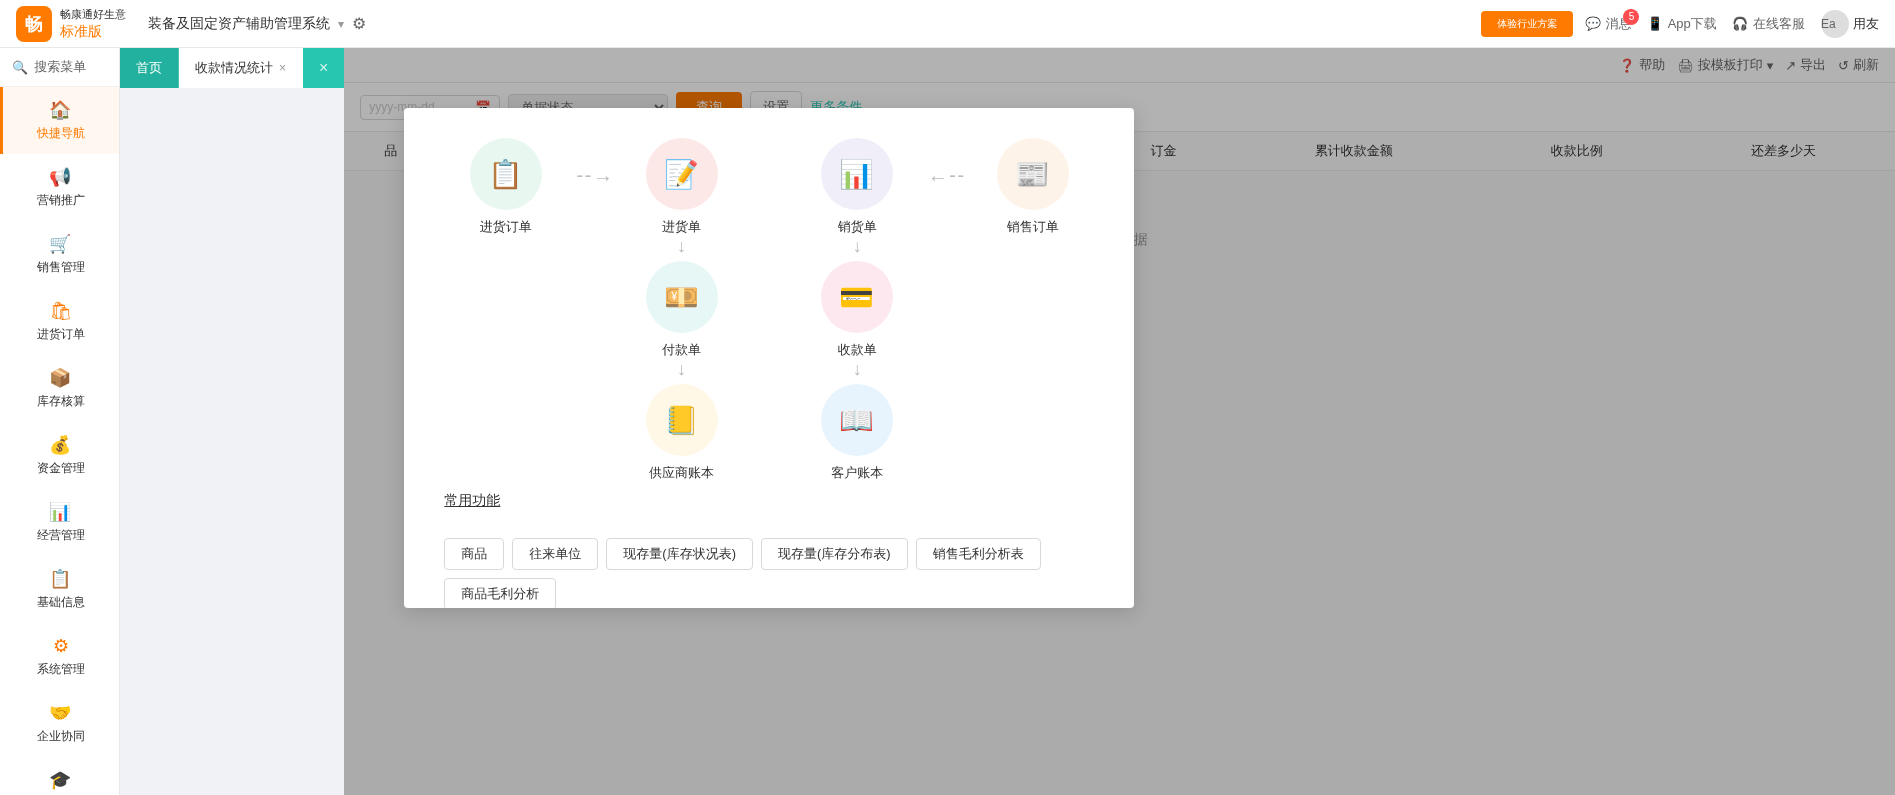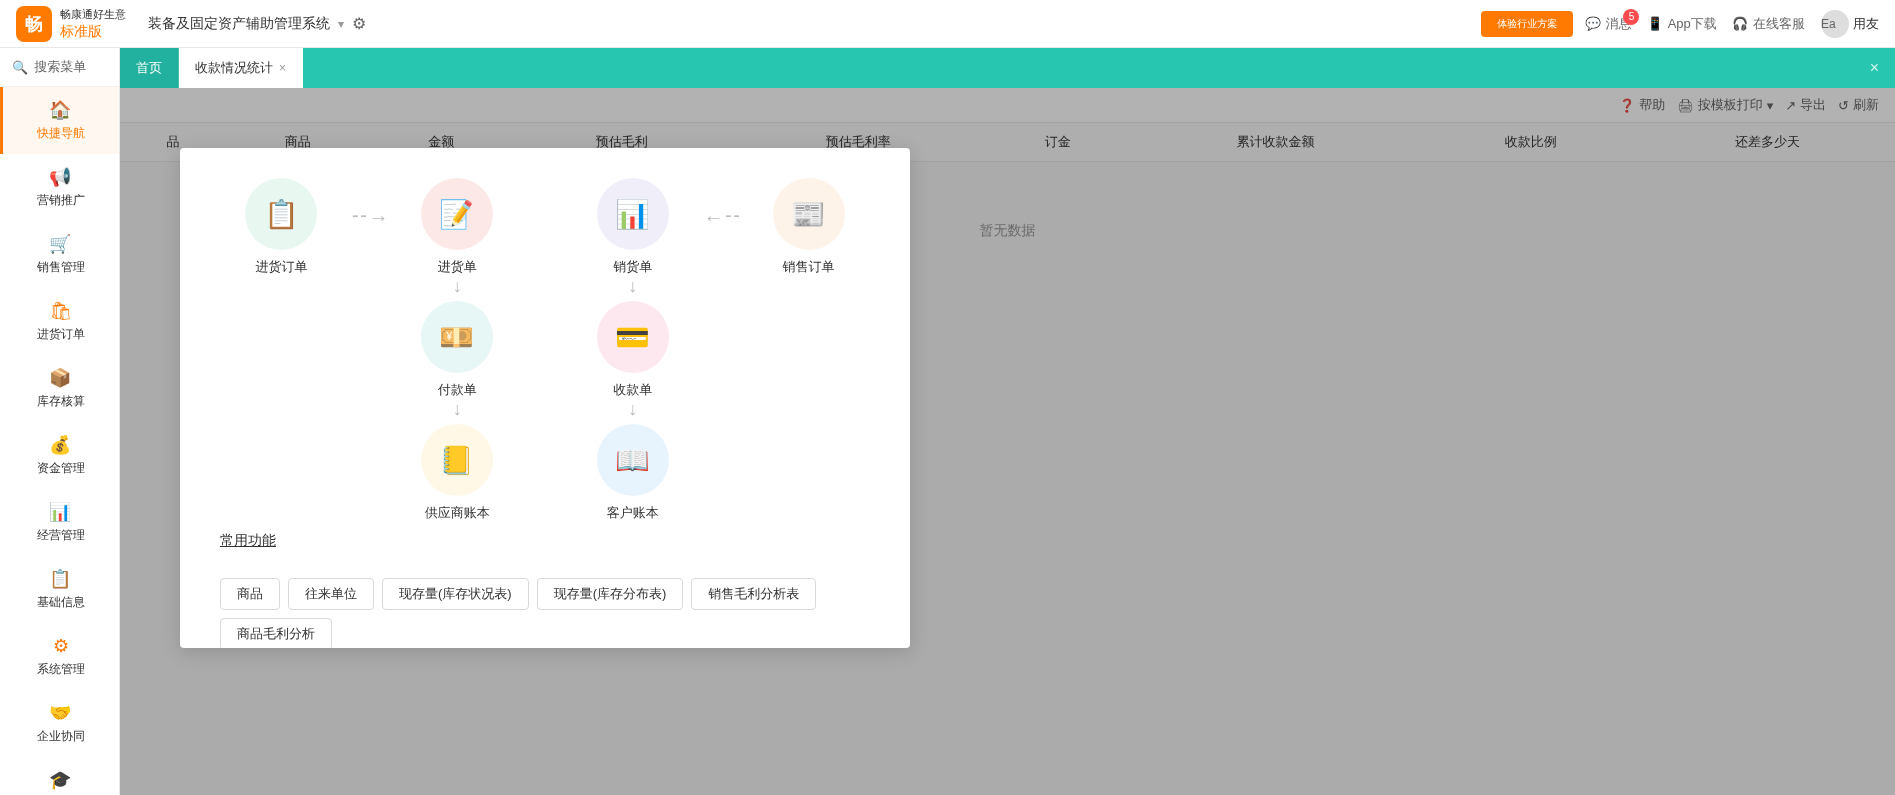--- a/index.html
+++ b/index.html
@@ -72,21 +72,21 @@
       gap: 4px;
     }
     .sidebar-item.active {
       border-left-color: #ff7a00; background: #fff7f0;
     }
     .sidebar-item.active .sidebar-item-label { color: #ff7a00; }
     .sidebar-icon { font-size: 18px; color: #ff7a00; }
     .sidebar-item-label { font-size: 12px; color: #333; text-align: left; }
 
     
-    .content-area { flex: 1; display: flex; flex-direction: column; overflow: hidden; }
+    .content-area { flex: 1; display: flex; flex-direction: row; overflow: hidden; }
 
     
     .tabs-bar {
       display: flex; align-items: center; background: #26c6b0;
       height: 40px; padding: 0 0; flex-shrink: 0;
     }
     .tab-item {
       display: flex; align-items: center; gap: 6px;
       padding: 0 16px; height: 40px; cursor: pointer;
       font-size: 13px; color: rgba(255,255,255,0.8);
@@ -324,20 +324,32 @@
         <div class="toolbar-btn">
           <span>↗</span>
           <span>导出</span>
         </div>
         <div class="toolbar-btn">
           <span>↺</span>
           <span>刷新</span>
         </div>
       </div>
 
+      <div class="filter-bar">
+        <div class="date-input">
+          <span style="color:#ccc;font-size:12px;">yyyy-mm-dd</span>
+          <span>📅</span>
+        </div>
+        <select class="status-select">
+          <option>单据状态</option>
+        </select>
+        <button class="query-btn">查询</button>
+        <button class="set-btn">设置</button>
+        <span class="more-conditions">更多条件</span>
+      </div>
 
       <div class="table-container">
         <table class="data-table">
           <thead>
             <tr>
               <th>品</th>
               <th>商品</th>
               <th>金额</th>
               <th>预估毛利</th>
               <th>预估毛利率</th>

